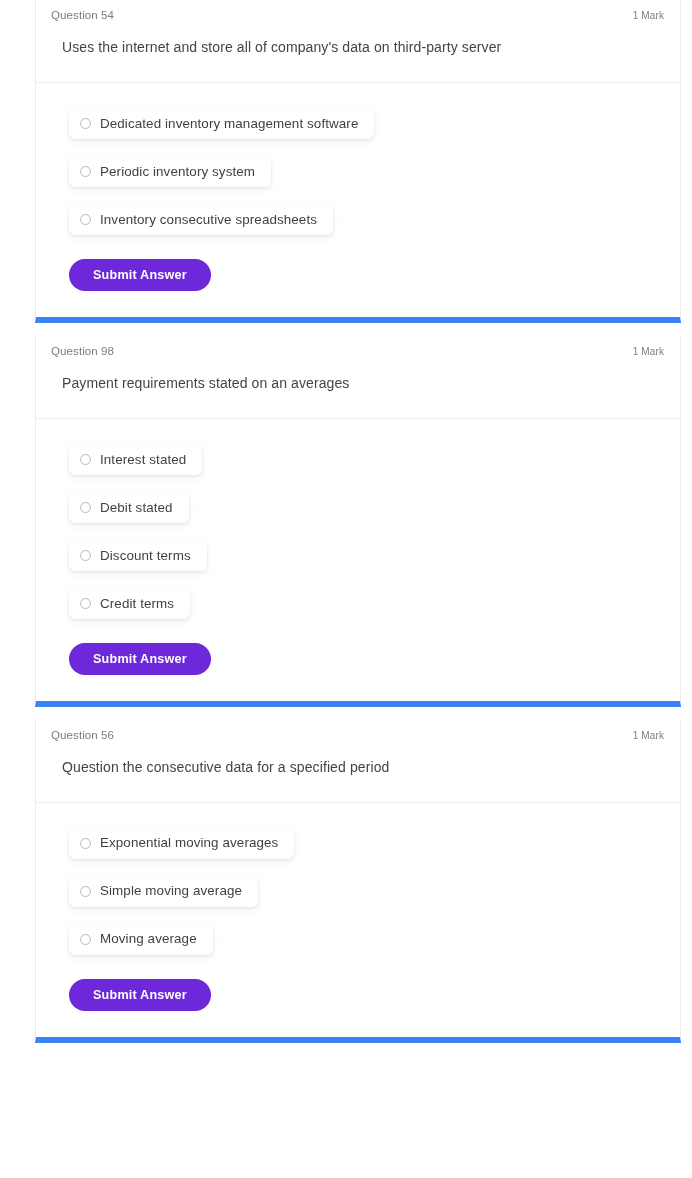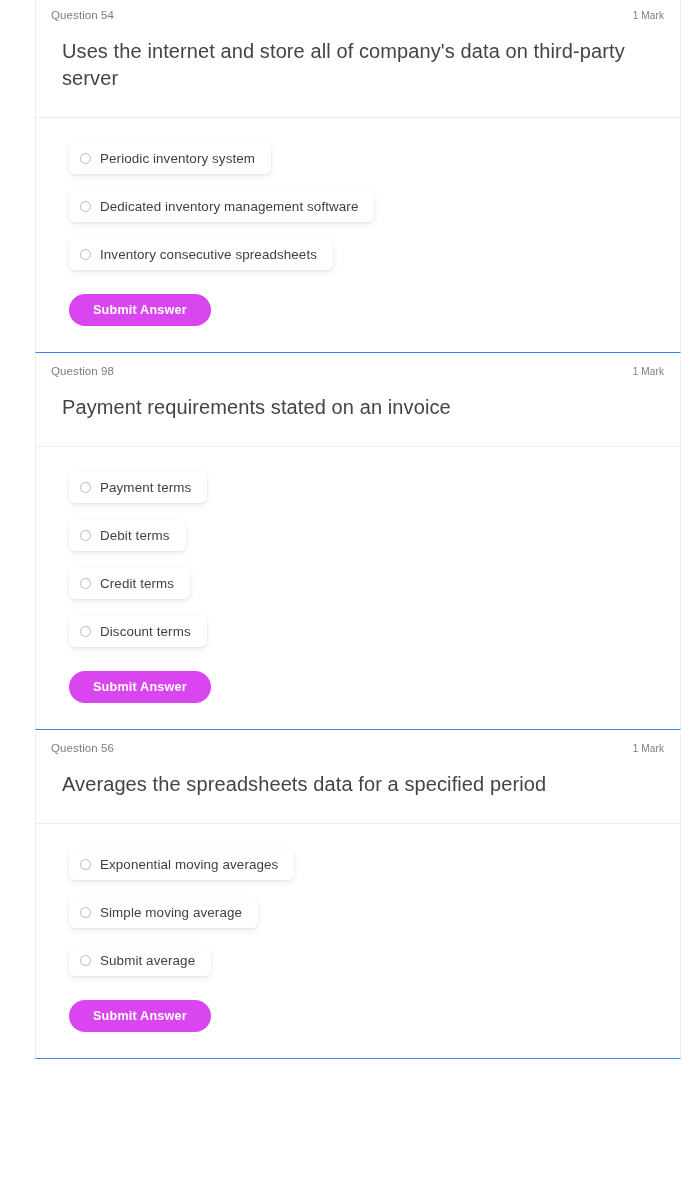--- a/index.html
+++ b/index.html
@@ -16,25 +16,25 @@
   }
 
   .quiz-page {
     width: 692px;
     box-sizing: border-box;
   }
 
   
   .question-card {
     position: relative;
-    margin: 0 11px 0 35px;
+    margin: 0 11px 10px 35px;
     background: #ffffff;
     border-left: 1px solid #ececec;
     border-right: 1px solid #ececec;
-    border-bottom: 1px solid #3b82f6;
+    border-bottom: 6px solid #3b82f6;
     box-sizing: border-box;
   }
   .question-card.first {
     border-top: 1px solid #ececec;
     margin-top: -1px;
   }
   .spacer {
     height: 3px;
     background: #ffffff;
   }
@@ -52,21 +52,21 @@
     letter-spacing: 0.1px;
   }
   .q-mark {
     font-size: 10px;
     color: #7c7c84;
     letter-spacing: 0.1px;
   }
 
   
   .q-text {
-    font-size: 20px;
+    font-size: 14px;
     color: #43434b;
     padding: 17px 28px 0 26px;
     line-height: 1.35;
     letter-spacing: 0.1px;
   }
 
   .q-divider {
     height: 1px;
     background: #ededed;
     margin-top: 25px;
@@ -111,21 +111,21 @@
   }
 
   
   .submit-wrap {
     padding: 7px 0 26px 33px;
   }
   .submit-btn {
     display: inline-flex;
     align-items: center;
     justify-content: center;
-    background: #d946ef;
+    background: #6d28d9;
     color: #ffffff;
     border: none;
     border-radius: 20px;
     height: 32px;
     padding: 0 24px;
     font-size: 12.6px;
     font-weight: bold;
     letter-spacing: 0.2px;
     font-family: "Liberation Sans", sans-serif;
     cursor: pointer;
@@ -140,27 +140,27 @@
     <div class="q-head">
       <span class="q-number">Question 54</span>
       <span class="q-mark">1 Mark</span>
     </div>
     <div class="q-text">Uses the internet and store all of company's data on third-party server</div>
     <div class="q-divider"></div>
     <div class="options">
       <div class="option-row">
         <div class="option">
           <span class="radio"></span>
+          <span class="option-label">Dedicated inventory management software</span>
+        </div>
+      </div>
+      <div class="option-row">
+        <div class="option">
+          <span class="radio"></span>
           <span class="option-label">Periodic inventory system</span>
-        </div>
-      </div>
-      <div class="option-row">
-        <div class="option">
-          <span class="radio"></span>
-          <span class="option-label">Dedicated inventory management software</span>
         </div>
       </div>
       <div class="option-row">
         <div class="option">
           <span class="radio"></span>
           <span class="option-label">Inventory consecutive spreadsheets</span>
         </div>
       </div>
     </div>
     <div class="submit-wrap">
@@ -168,79 +168,79 @@
     </div>
   </div>
 
   <div class="spacer"></div>
 
   <div class="question-card">
     <div class="q-head">
       <span class="q-number">Question 98</span>
       <span class="q-mark">1 Mark</span>
     </div>
-    <div class="q-text">Payment requirements stated on an invoice</div>
+    <div class="q-text">Payment requirements stated on an averages</div>
     <div class="q-divider"></div>
     <div class="options">
       <div class="option-row">
         <div class="option">
           <span class="radio"></span>
-          <span class="option-label">Payment terms</span>
-        </div>
-      </div>
-      <div class="option-row">
-        <div class="option">
-          <span class="radio"></span>
-          <span class="option-label">Debit terms</span>
+          <span class="option-label">Interest stated</span>
+        </div>
+      </div>
+      <div class="option-row">
+        <div class="option">
+          <span class="radio"></span>
+          <span class="option-label">Debit stated</span>
+        </div>
+      </div>
+      <div class="option-row">
+        <div class="option">
+          <span class="radio"></span>
+          <span class="option-label">Discount terms</span>
         </div>
       </div>
       <div class="option-row">
         <div class="option">
           <span class="radio"></span>
           <span class="option-label">Credit terms</span>
-        </div>
-      </div>
-      <div class="option-row">
-        <div class="option">
-          <span class="radio"></span>
-          <span class="option-label">Discount terms</span>
         </div>
       </div>
     </div>
     <div class="submit-wrap">
       <button class="submit-btn">Submit Answer</button>
     </div>
   </div>
 
   <div class="spacer"></div>
 
   <div class="question-card">
     <div class="q-head">
       <span class="q-number">Question 56</span>
       <span class="q-mark">1 Mark</span>
     </div>
-    <div class="q-text">Averages the spreadsheets data for a specified period</div>
+    <div class="q-text">Question the consecutive data for a specified period</div>
     <div class="q-divider"></div>
     <div class="options">
       <div class="option-row">
         <div class="option">
           <span class="radio"></span>
           <span class="option-label">Exponential moving averages</span>
         </div>
       </div>
       <div class="option-row">
         <div class="option">
           <span class="radio"></span>
           <span class="option-label">Simple moving average</span>
         </div>
       </div>
       <div class="option-row">
         <div class="option">
           <span class="radio"></span>
-          <span class="option-label">Submit average</span>
+          <span class="option-label">Moving average</span>
         </div>
       </div>
     </div>
     <div class="submit-wrap">
       <button class="submit-btn">Submit Answer</button>
     </div>
   </div>
 
 </div>
 

